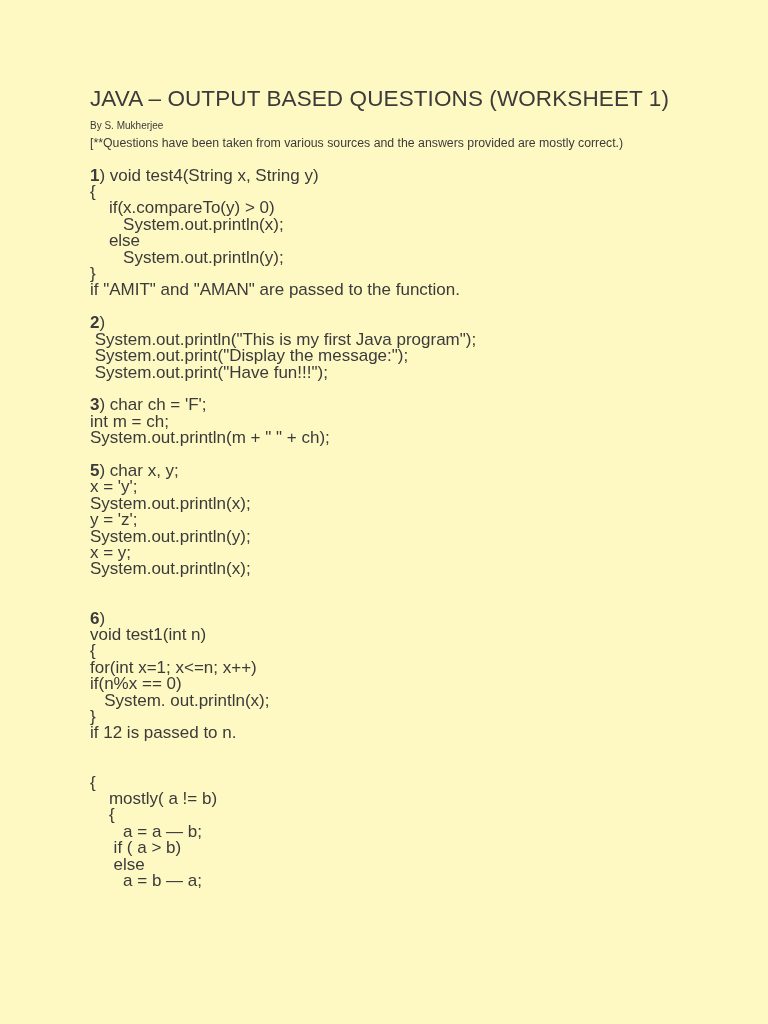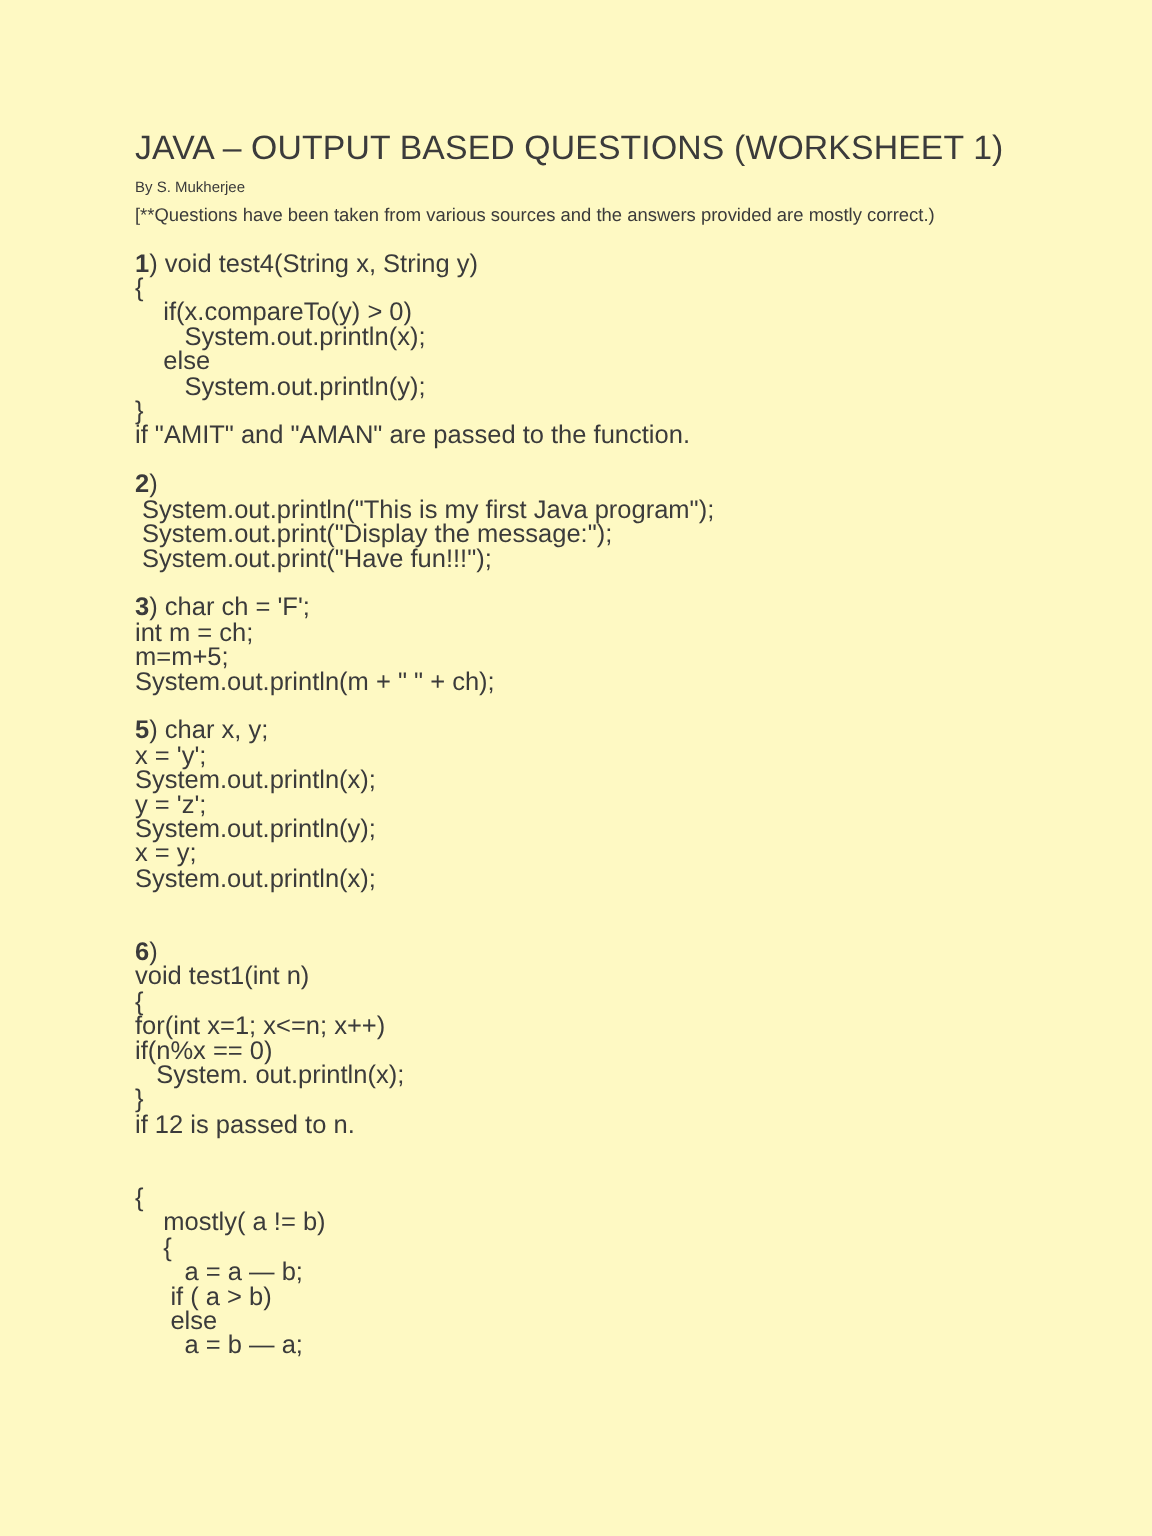--- a/index.html
+++ b/index.html
@@ -88,21 +88,20 @@
       <div class="qblock">
         <div class="code-line"><span class="qnum">2</span><span>)</span><span></span></div>
         <div class="code-line"> System.out.println("This is my first Java program");</div>
         <div class="code-line"> System.out.print("Display the message:");</div>
         <div class="code-line"> System.out.print("Have fun!!!");</div>
       </div>
       <div class="gap-1"></div>
       <div class="qblock">
         <div class="code-line"><span class="qnum">3</span><span>)</span><span> char ch = 'F';</span></div>
         <div class="code-line">int m = ch;</div>
-        <div class="code-line">m=m+5;</div>
         <div class="code-line">System.out.println(m + " " + ch);</div>
       </div>
       <div class="gap-1"></div>
       <div class="qblock">
         <div class="code-line"><span class="qnum">5</span><span>)</span><span> char x, y;</span></div>
         <div class="code-line">x = 'y';</div>
         <div class="code-line">System.out.println(x);</div>
         <div class="code-line">y = 'z';</div>
         <div class="code-line">System.out.println(y);</div>
         <div class="code-line">x = y;</div>

